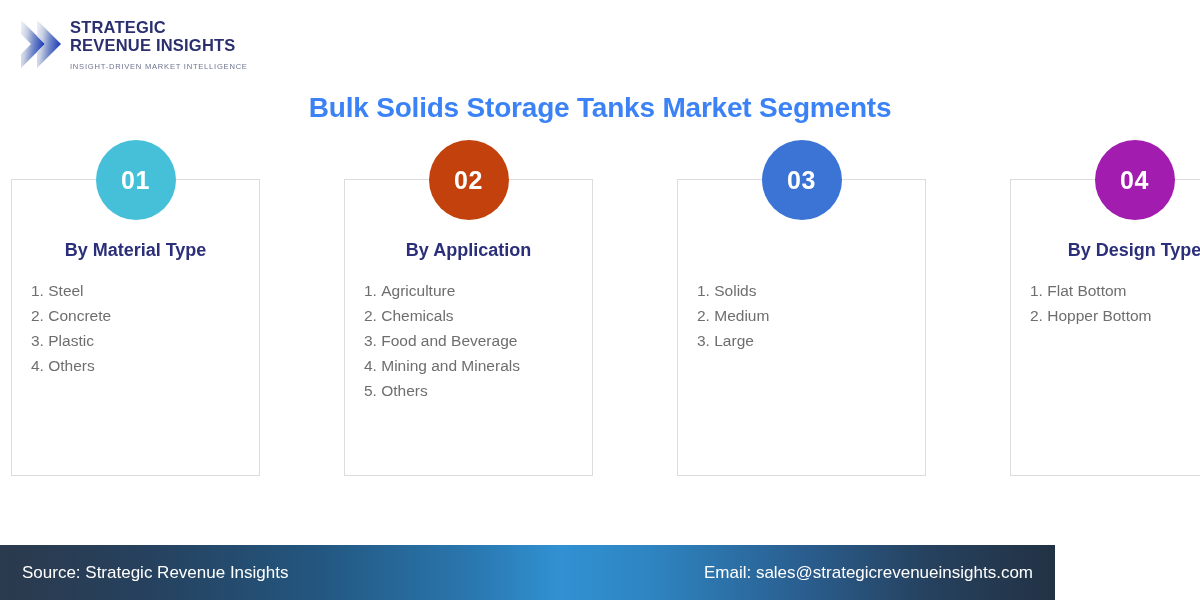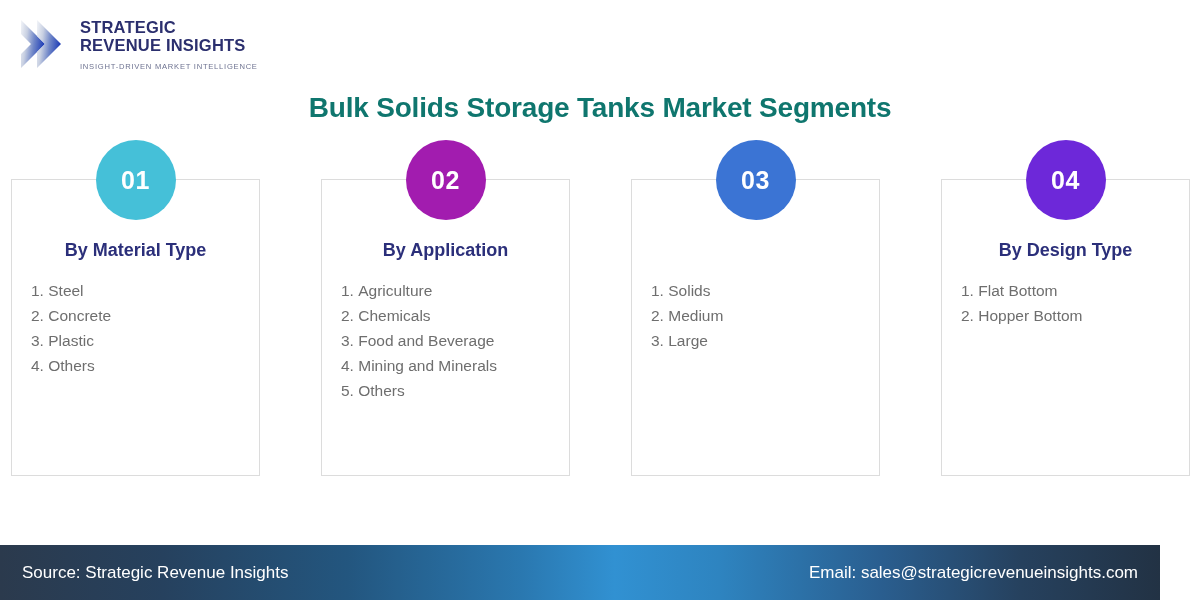--- a/index.html
+++ b/index.html
@@ -15,21 +15,21 @@
     position: relative;
   }
 
   
   #logo-block {
     position: absolute;
     left: 18px;
     top: 16px;
     display: flex;
     align-items: center;
-    gap: 10px;
+    gap: 0;
   }
   #logo-mark {
     width: 52px;
     height: 56px;
     flex: 0 0 auto;
     display: block;
   }
   #logo-text-block {
     display: flex;
     flex-direction: column;
@@ -68,21 +68,21 @@
   }
 
   
   #cards-row {
     position: absolute;
     left: 11px;
     top: 179px;
     width: 1179px;
     height: 297px;
     display: flex;
-    gap: 61px;
+    gap: 84px;
   }
   .segment-card {
     position: relative;
     width: 249px;
     flex: 0 0 249px;
     height: 297px;
     box-sizing: border-box;
     border: 1px solid #dcdcdc;
     background: #ffffff;
   }
@@ -133,21 +133,21 @@
   }
   .li-num {
     color: #6e6e6e;
   }
 
   
   #footer-bar {
     position: absolute;
     left: 0;
     top: 545px;
-    width: 1160px;
+    width: 1055px;
     height: 55px;
     background: linear-gradient(90deg,
         #2b3a4d 0%,
         #26415e 14%,
         #23567f 30%,
         #2a78b0 45%,
         #3191d2 53%,
         #2e84c0 62%,
         #2a5e8f 76%,
         #26415e 88%,
@@ -181,58 +181,58 @@
     <path d="M3 4 L27 28 L3 52 L3 38 L13 28 L3 18 Z" fill="url(#chevGrad)"></path>
     <path d="M19 4 L43 28 L19 52 L19 36 L27 28 L19 20 Z" fill="url(#chevGrad)"></path>
   </svg>
   <div id="logo-text-block">
     <div class="logo-word">STRATEGIC</div>
     <div class="logo-word">REVENUE INSIGHTS</div>
     <div id="logo-tagline">INSIGHT-DRIVEN MARKET INTELLIGENCE</div>
   </div>
 </div>
 
-<div id="page-title" style="color: #0f766e;">Bulk Solids Storage Tanks Market Segments</div>
+<div id="page-title" style="color: #3b82f6;">Bulk Solids Storage Tanks Market Segments</div>
 
 <div id="cards-row">
 
   <div class="segment-card">
     <div class="card-badge" style="background: rgb(69, 192, 216);">01</div>
     <div class="card-heading">By Material Type</div>
     <ul class="card-list">
       <li><span class="li-num">1.&nbsp;</span><span>Steel</span></li>
       <li><span class="li-num">2.&nbsp;</span><span>Concrete</span></li>
       <li><span class="li-num">3.&nbsp;</span><span>Plastic</span></li>
       <li><span class="li-num">4.&nbsp;</span><span>Others</span></li>
     </ul>
   </div>
 
   <div class="segment-card">
-    <div class="card-badge" style="background: #a21caf; text-align: right;">02</div>
+    <div class="card-badge" style="background: #c2410c; text-align: right;">02</div>
     <div class="card-heading">By Application</div>
     <ul class="card-list">
       <li><span class="li-num">1.&nbsp;</span><span>Agriculture</span></li>
       <li><span class="li-num">2.&nbsp;</span><span>Chemicals</span></li>
       <li><span class="li-num">3.&nbsp;</span><span>Food and Beverage</span></li>
       <li><span class="li-num">4.&nbsp;</span><span>Mining and Minerals</span></li>
       <li><span class="li-num">5.&nbsp;</span><span>Others</span></li>
     </ul>
   </div>
 
   <div class="segment-card">
     <div class="card-badge" style="background: rgb(59, 116, 212);">03</div>
     <ul class="card-list">
       <li><span class="li-num">1.&nbsp;</span><span>Solids</span></li>
       <li><span class="li-num">2.&nbsp;</span><span>Medium</span></li>
       <li><span class="li-num">3.&nbsp;</span><span>Large</span></li>
     </ul>
   </div>
 
   <div class="segment-card">
-    <div class="card-badge" style="background: #6d28d9;">04</div>
+    <div class="card-badge" style="background: #a21caf;">04</div>
     <div class="card-heading">By Design Type</div>
     <ul class="card-list">
       <li><span class="li-num">1.&nbsp;</span><span>Flat Bottom</span></li>
       <li><span class="li-num">2.&nbsp;</span><span>Hopper Bottom</span></li>
     </ul>
   </div>
 
 </div>
 
 <div id="footer-bar">

